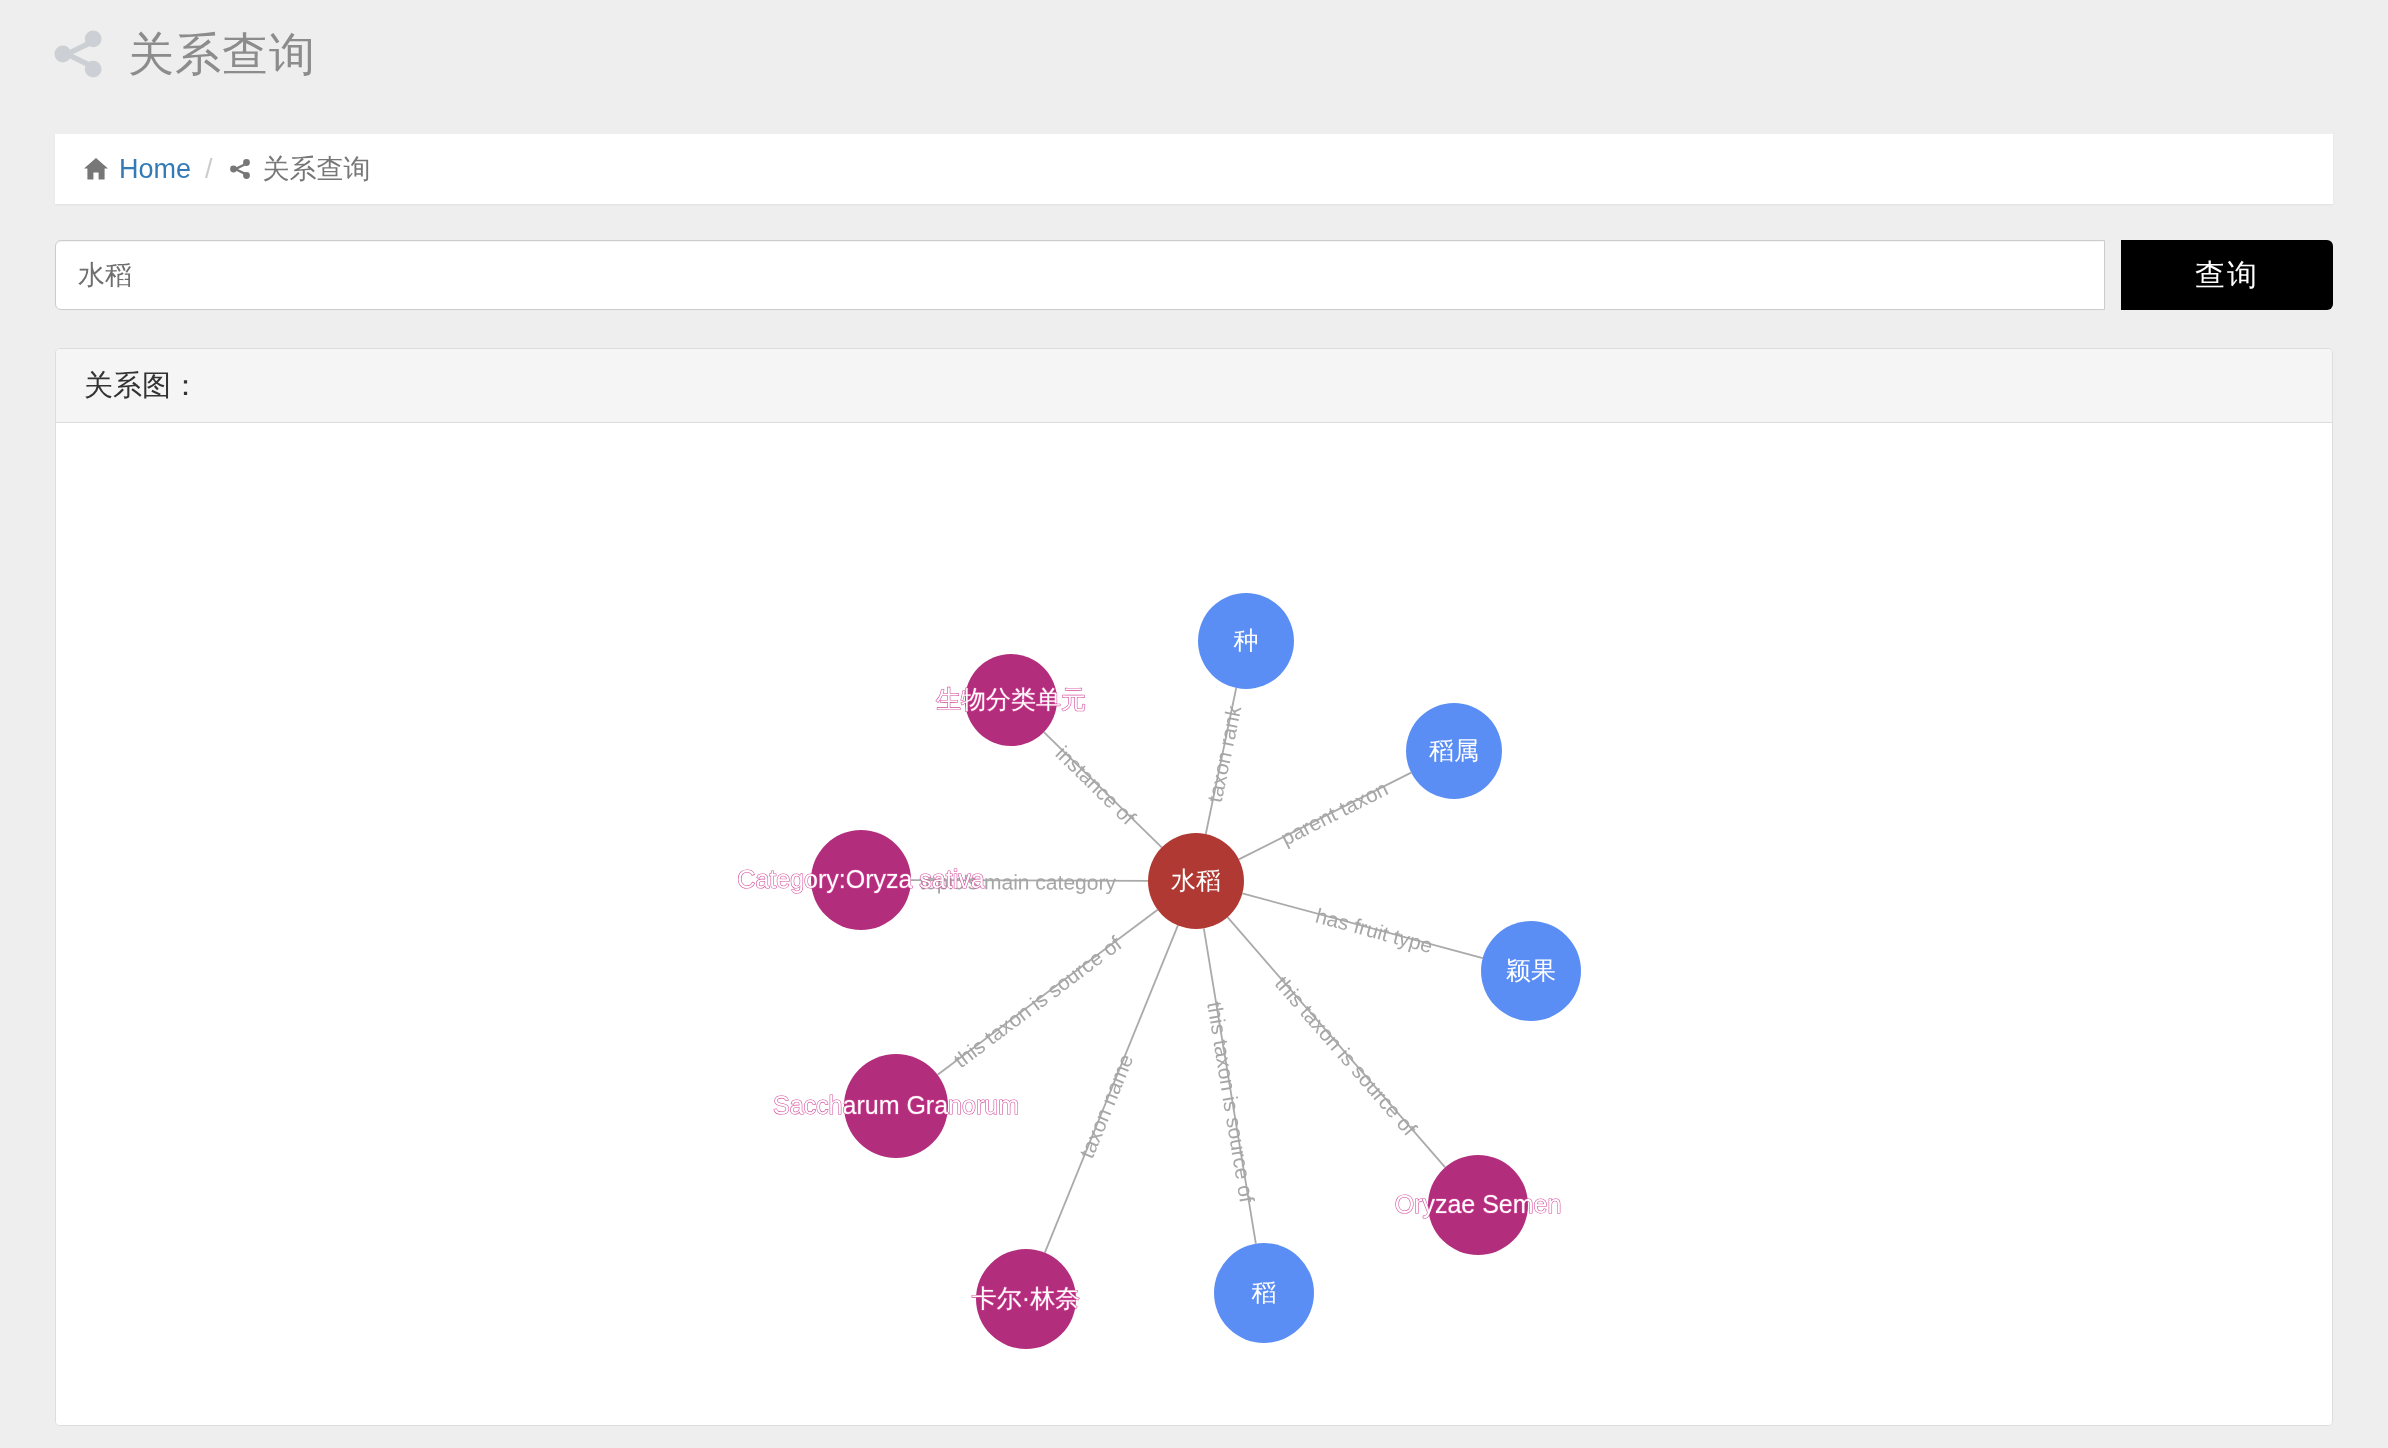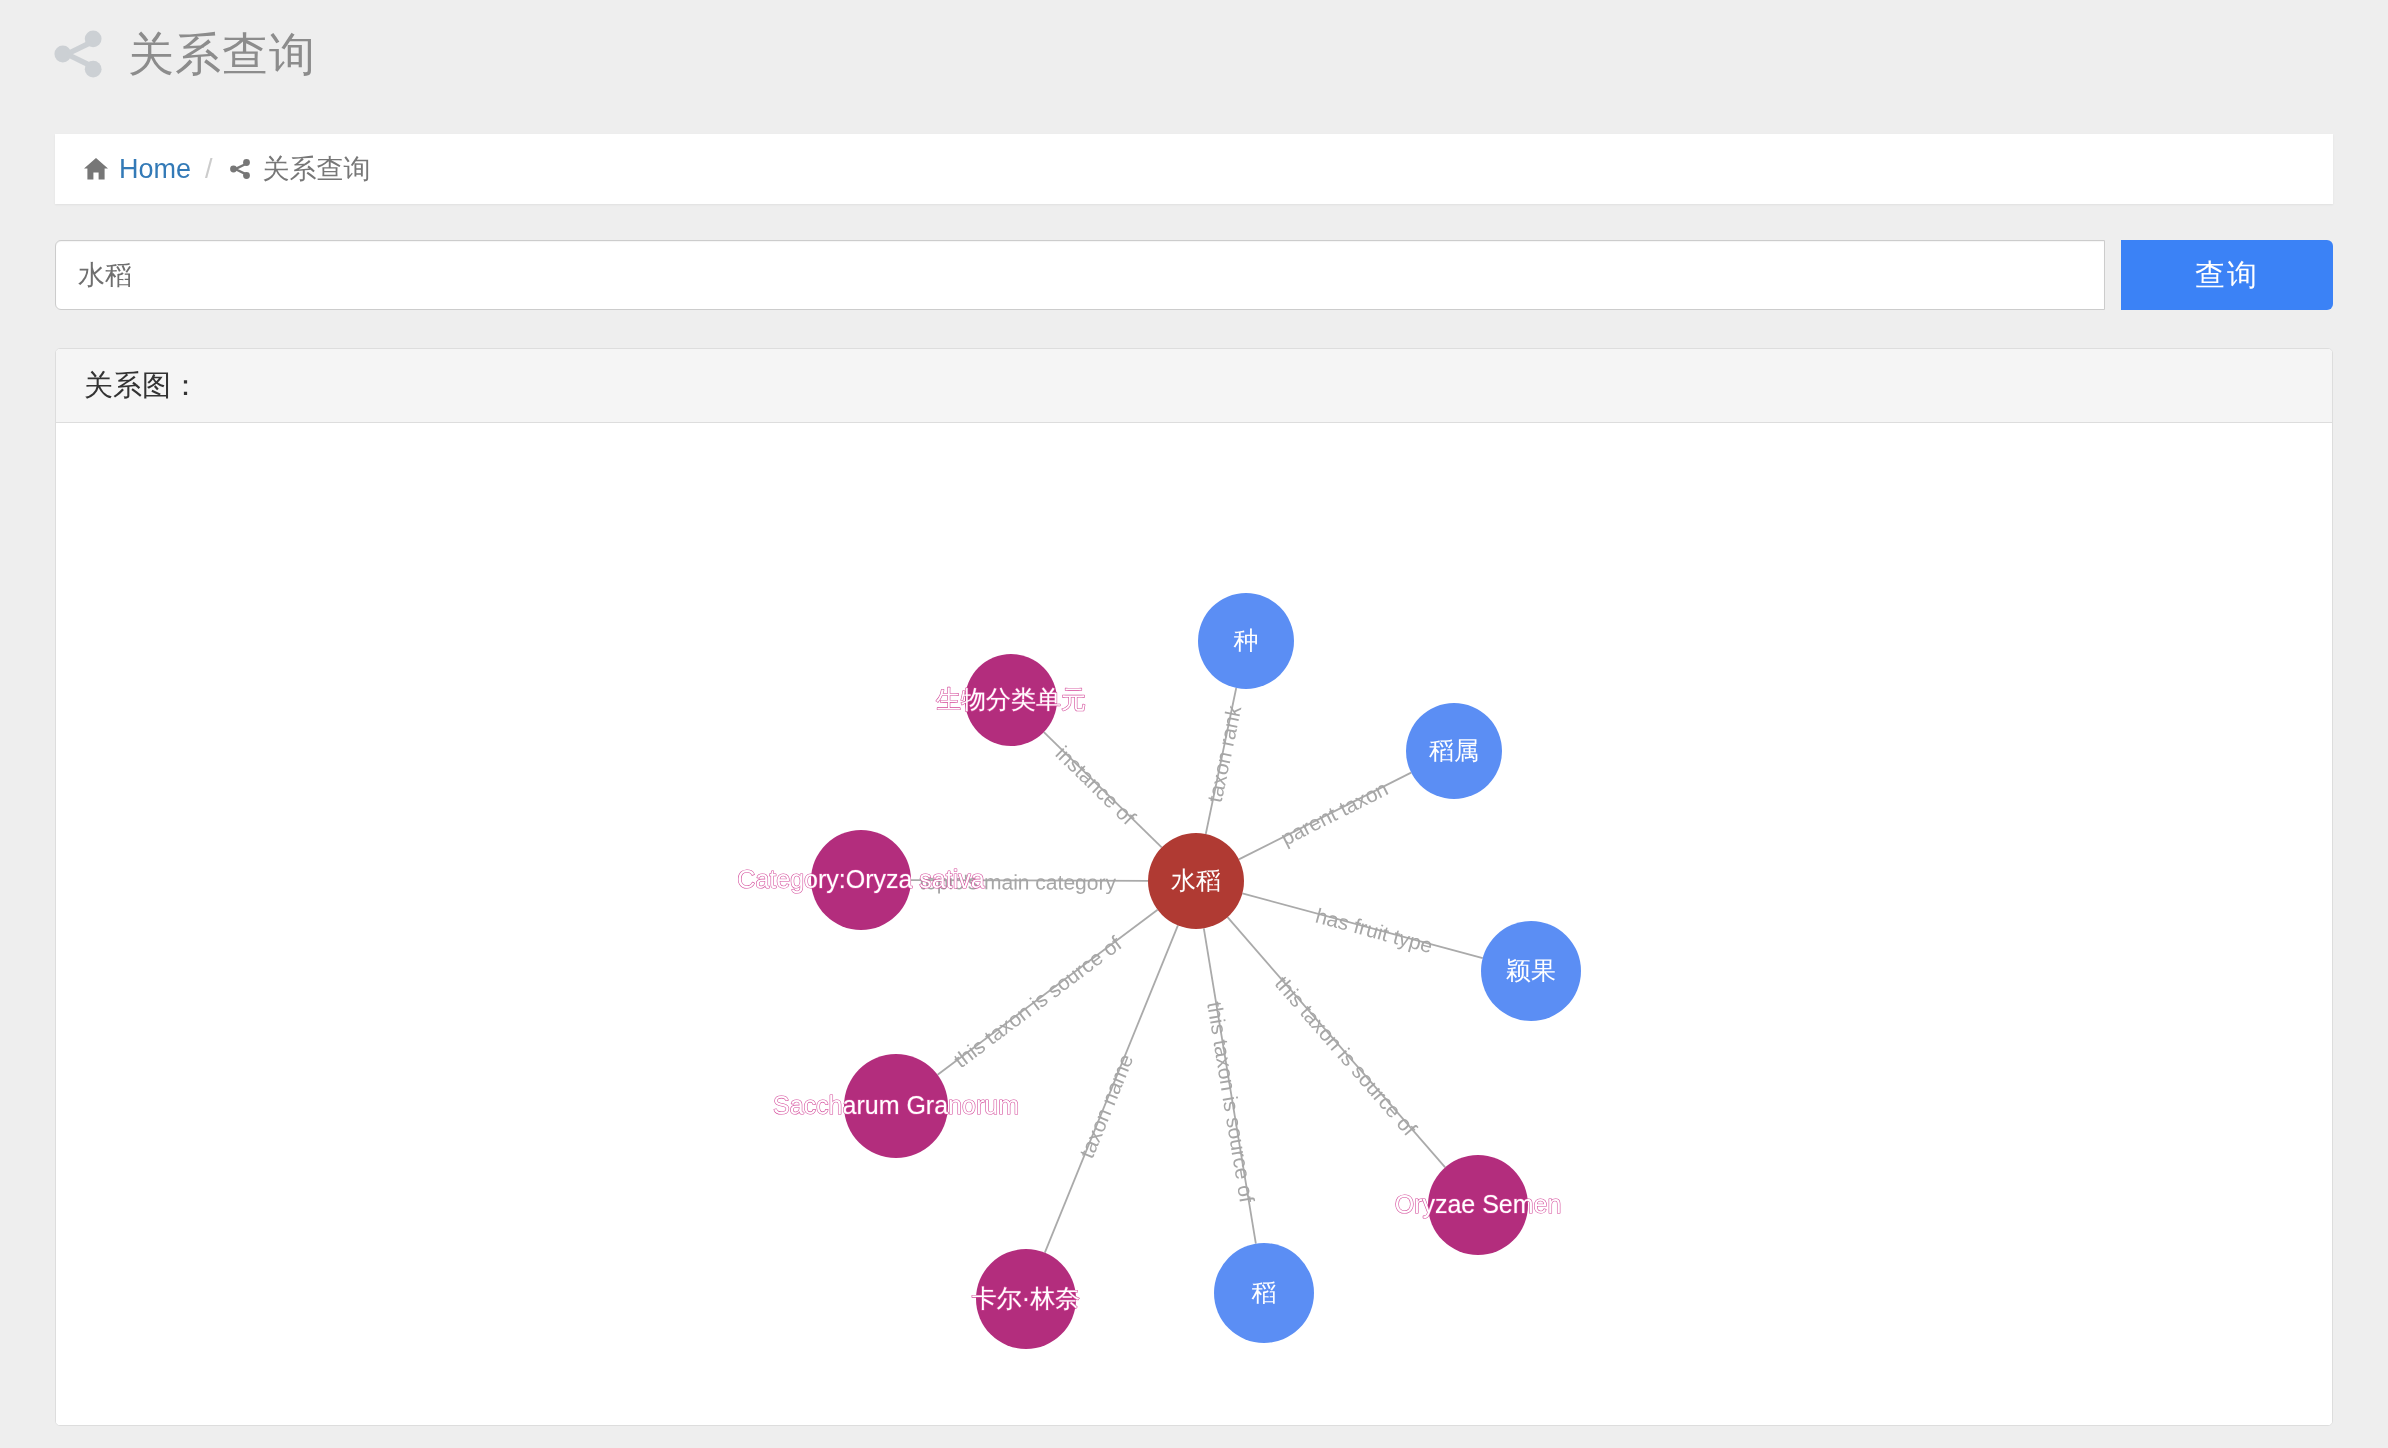--- a/index.html
+++ b/index.html
@@ -86,21 +86,21 @@
     font-family: "Liberation Sans", "DejaVu Sans", sans-serif;
     box-sizing: border-box;
     box-shadow: inset 0 1px 1px rgba(0,0,0,.045);
   }
   .search-input::placeholder { color: #9c9c9c; }
   .search-btn {
     width: 212px;
     flex: 0 0 212px;
     border: none;
     border-radius: 0 6px 6px 0;
-    background: #3b82f6;
+    background: #000000;
     color: #ffffff;
     font-size: 30px;
     letter-spacing: 2px;
     cursor: pointer;
     font-family: "Liberation Sans", "DejaVu Sans", sans-serif;
     margin-left: 16px;
   }
 
   
   .panel {

